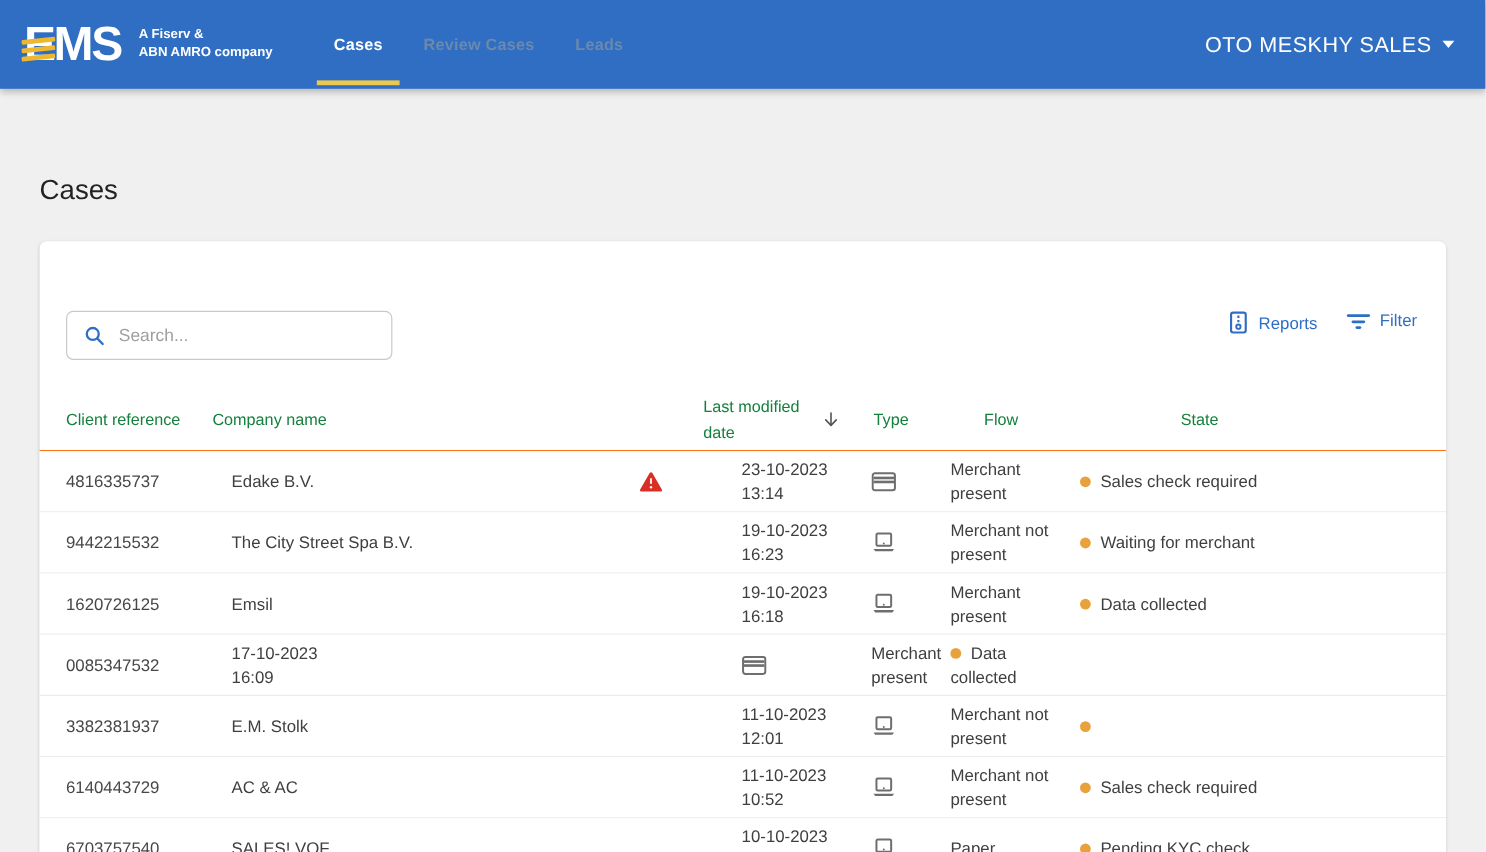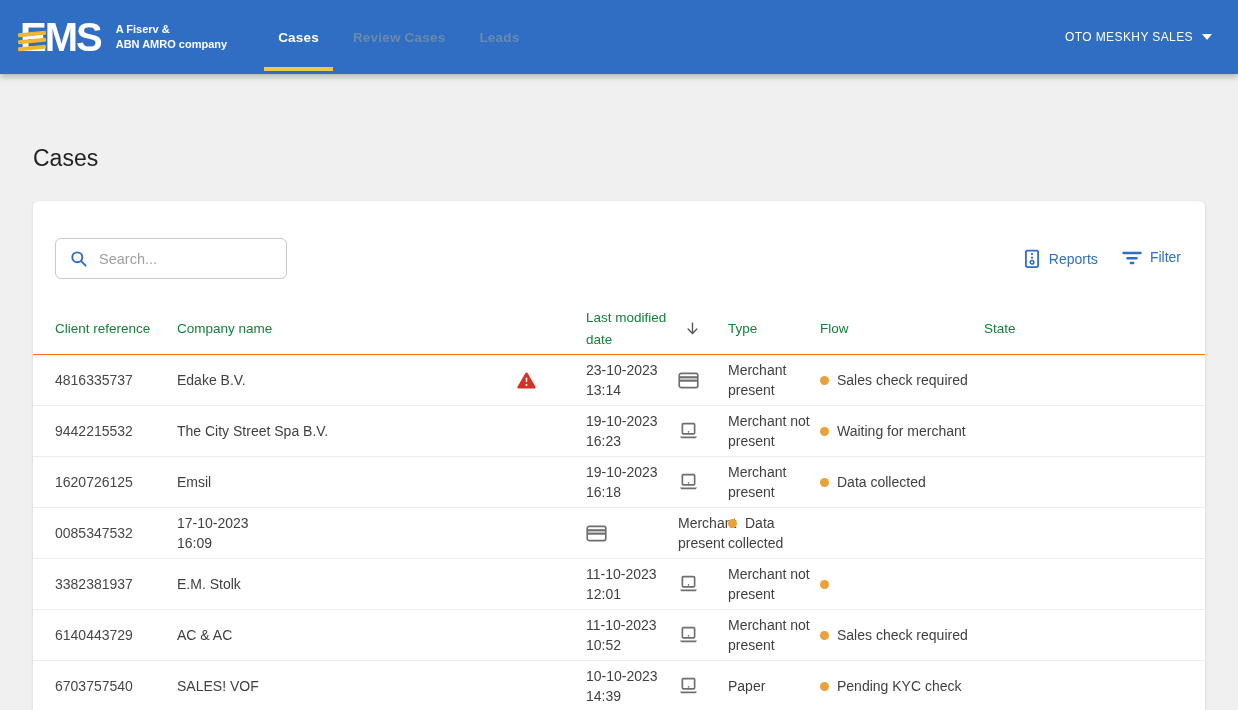--- a/index.html
+++ b/index.html
@@ -19,56 +19,56 @@
 
   .tabs { display:flex; align-items:stretch; height:68px; margin-left:34px; }
   .tab { display:flex; align-items:center; padding:0 17px; position:relative;
          font-size:13.5px; font-weight:bold; letter-spacing:.2px; color:#6b89ad; cursor:pointer; }
   .tab.active { color:#ffffff; }
   .tab.active::after { content:""; position:absolute; left:3px; right:3px; bottom:0;
                        height:4px; background:#eec84d; }
 
   .spacer { flex:1; }
   .user-menu { display:flex; align-items:center; gap:9px; margin-right:26px;
-               color:#fff; font-size:12px; letter-spacing:.4px; cursor:pointer; }
+               color:#fff; font-size:18px; letter-spacing:.4px; cursor:pointer; }
   .caret-down { width:0; height:0; border-left:5px solid transparent;
                 border-right:5px solid transparent; border-top:6px solid #fff; }
 
   
   .page { padding:0 33px; }
   .page-title { margin-top:71px; font-size:23px; font-weight:400; color:#222; }
 
   .card { margin-top:29px; background:#fff; border-radius:6px;
           box-shadow:0 1px 3px rgba(0,0,0,.15); min-height:560px; }
 
   .toolbar { display:flex; justify-content:space-between; align-items:center;
              padding:37px 24px 0 22px; margin-bottom:24px; }
-  .search-box { width:232px; height:41px; border:1px solid #c9c9c9; border-radius:6px;
-                display:flex; align-items:center; gap:11px; padding:0 13px; background:#fff; }
+  .search-box { width:272px; height:41px; border:1px solid #c9c9c9; border-radius:6px;
+                display:flex; align-items:center; gap:11px; padding:0 13px; background:#fff;margin-top:21px; }
   .search-box input { border:none; outline:none; flex:1; font-size:14.5px; color:#333;
                       font-family:"Liberation Sans", sans-serif; min-width:0; }
   .search-box input::placeholder { color:#9e9e9e; }
   .links { display:flex; align-items:flex-start; gap:24px; }
   .link-btn { display:flex; align-items:center; gap:8px; color:#2f6ec3; font-size:14px;
               font-weight:500; cursor:pointer; background:none; border:none;
               font-family:"Liberation Sans", sans-serif; }
 
   
   .grid-row { display:grid;
       grid-template-columns:122px 409px 92px 50px 92px 164px 1fr;
       padding:0 22px; align-items:center; }
   .thead { min-height:52px; font-size:13.5px; color:#15803d; line-height:1.6;
            border-bottom:1px solid #f97316; }
   .th { cursor:default; }
   .th.sortable { cursor:pointer; }
   .sort-arrow { display:flex; align-items:center; justify-content:flex-start;
                 padding-left:6px; cursor:pointer; }
 
   .trow { min-height:51px; font-size:14px; color:#3f3f3f; line-height:20px;
-          border-bottom:1px solid #ececec; cursor:pointer; background:#fff; }
+          border-bottom:1px solid #ececec; cursor:pointer; background:#fff;gap:16px; }
   .c-ref { color:#474747; }
   .c-company { display:flex; align-items:center; }
   .warn { margin-left:auto; margin-right:50px; display:flex; align-items:center; }
   .c-type { display:flex; align-items:center; }
   .c-flow { max-width:112px; }
   .c-state { max-width:148px; }
   .dot { display:inline-block; width:9px; height:9px; border-radius:50%;
          background:#e9a23b; margin-right:8px; vertical-align:baseline; }
   svg { display:block; }
 </style>

